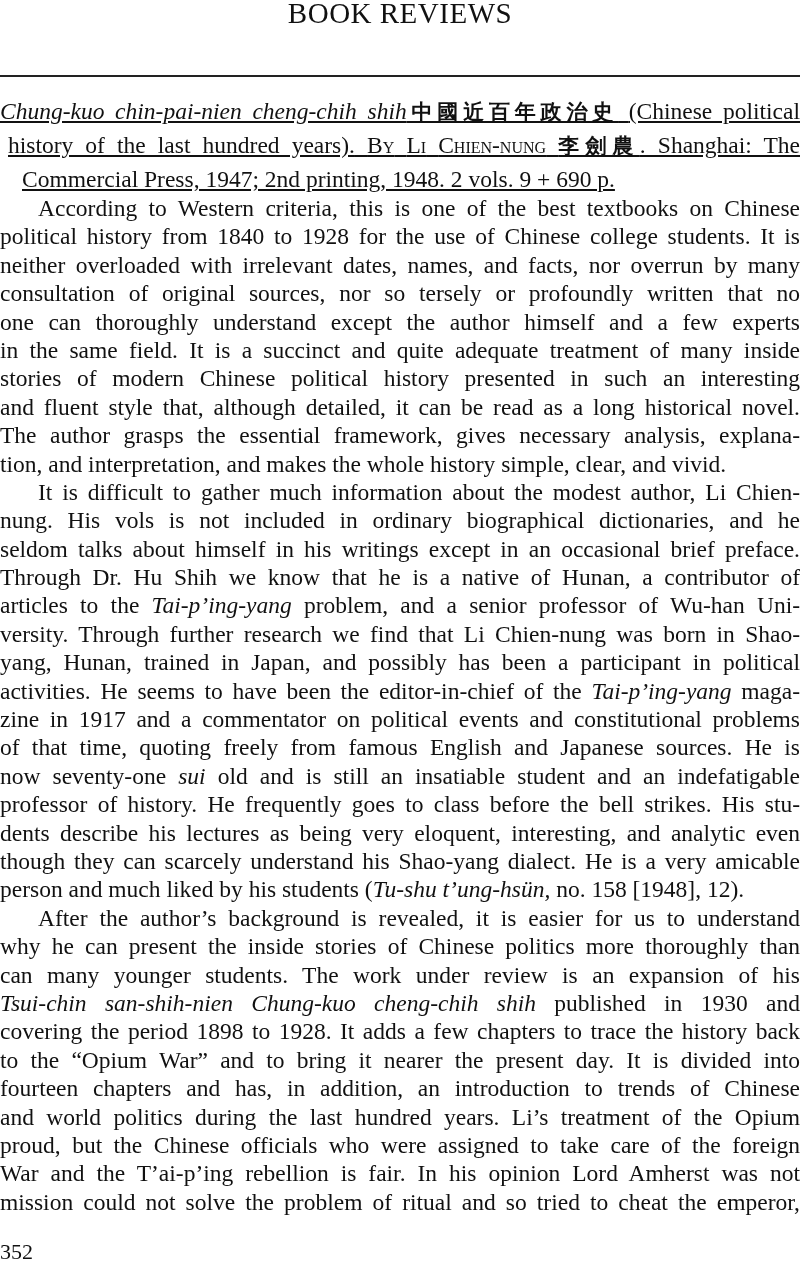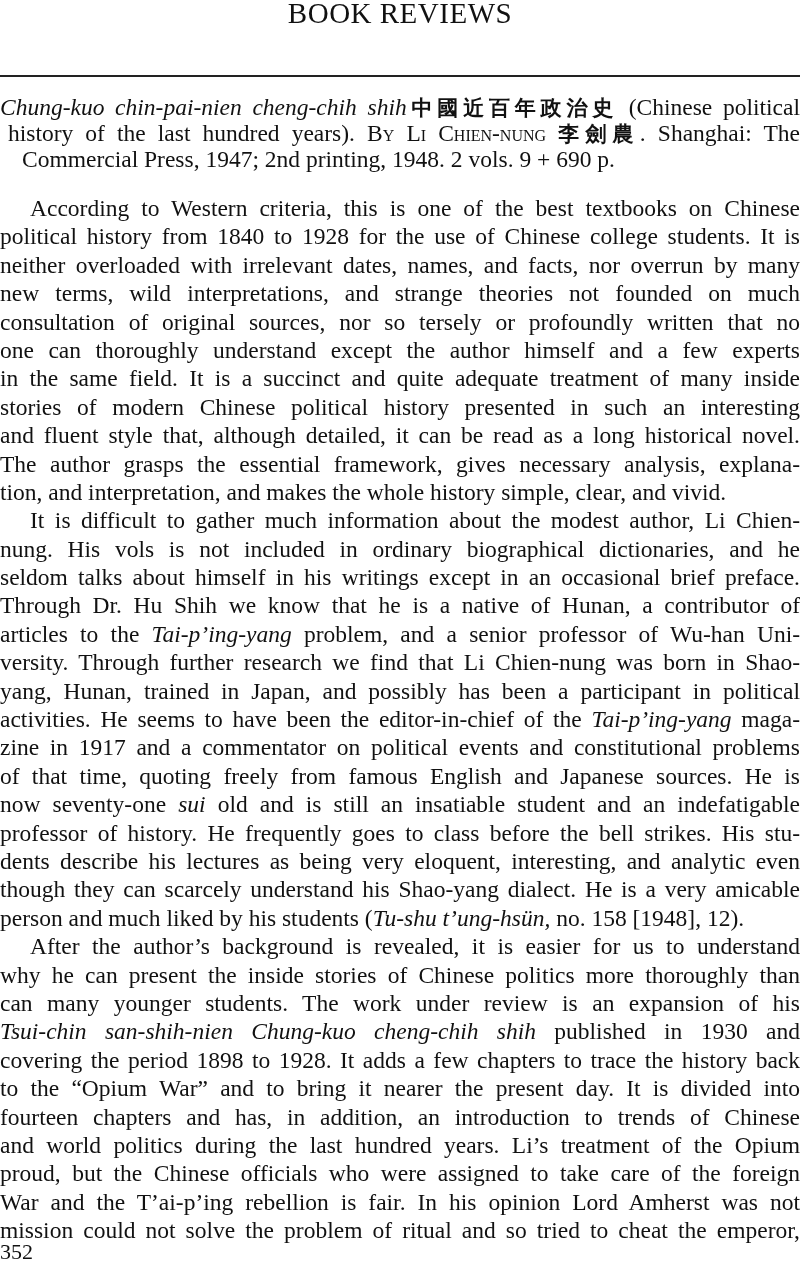--- a/index.html
+++ b/index.html
@@ -28,44 +28,45 @@
       width: 800px;
       height: 2px;
       background: #222222;
     }
     .citation {
       position: absolute;
       top: 95px;
       left: 0;
       width: 800px;
       font-size: 23.5px;
-      line-height: 25px;
+      line-height: 33px;
       text-align: justify;
       text-align-last: left;
+      text-decoration: underline;
     }
     .citation .line { display: block; white-space: nowrap; }
     .citation .indent { padding-left: 22px; }
     .body-text {
       position: absolute;
       top: 194px;
       left: 0;
       width: 800px;
       font-size: 23.5px;
       line-height: 28.4px;
     }
     .ln {
       display: block;
       text-align: justify;
       text-align-last: justify;
       white-space: nowrap;
       height: 28.4px;
       overflow: visible;
     }
     .ln.last { text-align-last: left; }
-    .ln.first { padding-left: 30px; }
+    .ln.first { padding-left: 38px; }
     .sc { font-variant: small-caps; }
     .page-num {
       position: absolute;
       top: 1239px;
       left: 0;
       width: 800px;
       text-align: left;
       font-size: 22px;
     }
     i { font-style: italic; }
@@ -85,21 +86,20 @@
   </span>
   <span class="line indent">
     <span>Commercial Press, 1947; 2nd printing, 1948. 2 vols. 9 + 690 p.</span>
   </span>
 </div>
 
 <div class="body-text" id="body-text">
     <span class="ln first"><span>According to Western criteria, this is one of the best textbooks on Chinese</span></span>
     <span class="ln"><span>political history from 1840 to 1928 for the use of Chinese college students. It is</span></span>
     <span class="ln"><span>neither overloaded with irrelevant dates, names, and facts, nor overrun by many</span></span>
-    <span class="ln"><span>new terms, wild interpretations, and strange theories not founded on much</span></span>
     <span class="ln"><span>consultation of original sources, nor so tersely or profoundly written that no</span></span>
     <span class="ln"><span>one can thoroughly understand except the author himself and a few experts</span></span>
     <span class="ln"><span>in the same field. It is a succinct and quite adequate treatment of many inside</span></span>
     <span class="ln"><span>stories of modern Chinese political history presented in such an interesting</span></span>
     <span class="ln"><span>and fluent style that, although detailed, it can be read as a long historical novel.</span></span>
     <span class="ln"><span>The author grasps the essential framework, gives necessary analysis, explana-</span></span>
     <span class="ln last"><span>tion, and interpretation, and makes the whole history simple, clear, and vivid.</span></span>
     <span class="ln first"><span>It is difficult to gather much information about the modest author, Li Chien-</span></span>
     <span class="ln"><span>nung. His vols is not included in ordinary biographical dictionaries, and he</span></span>
     <span class="ln"><span>seldom talks about himself in his writings except in an occasional brief preface.</span></span>

